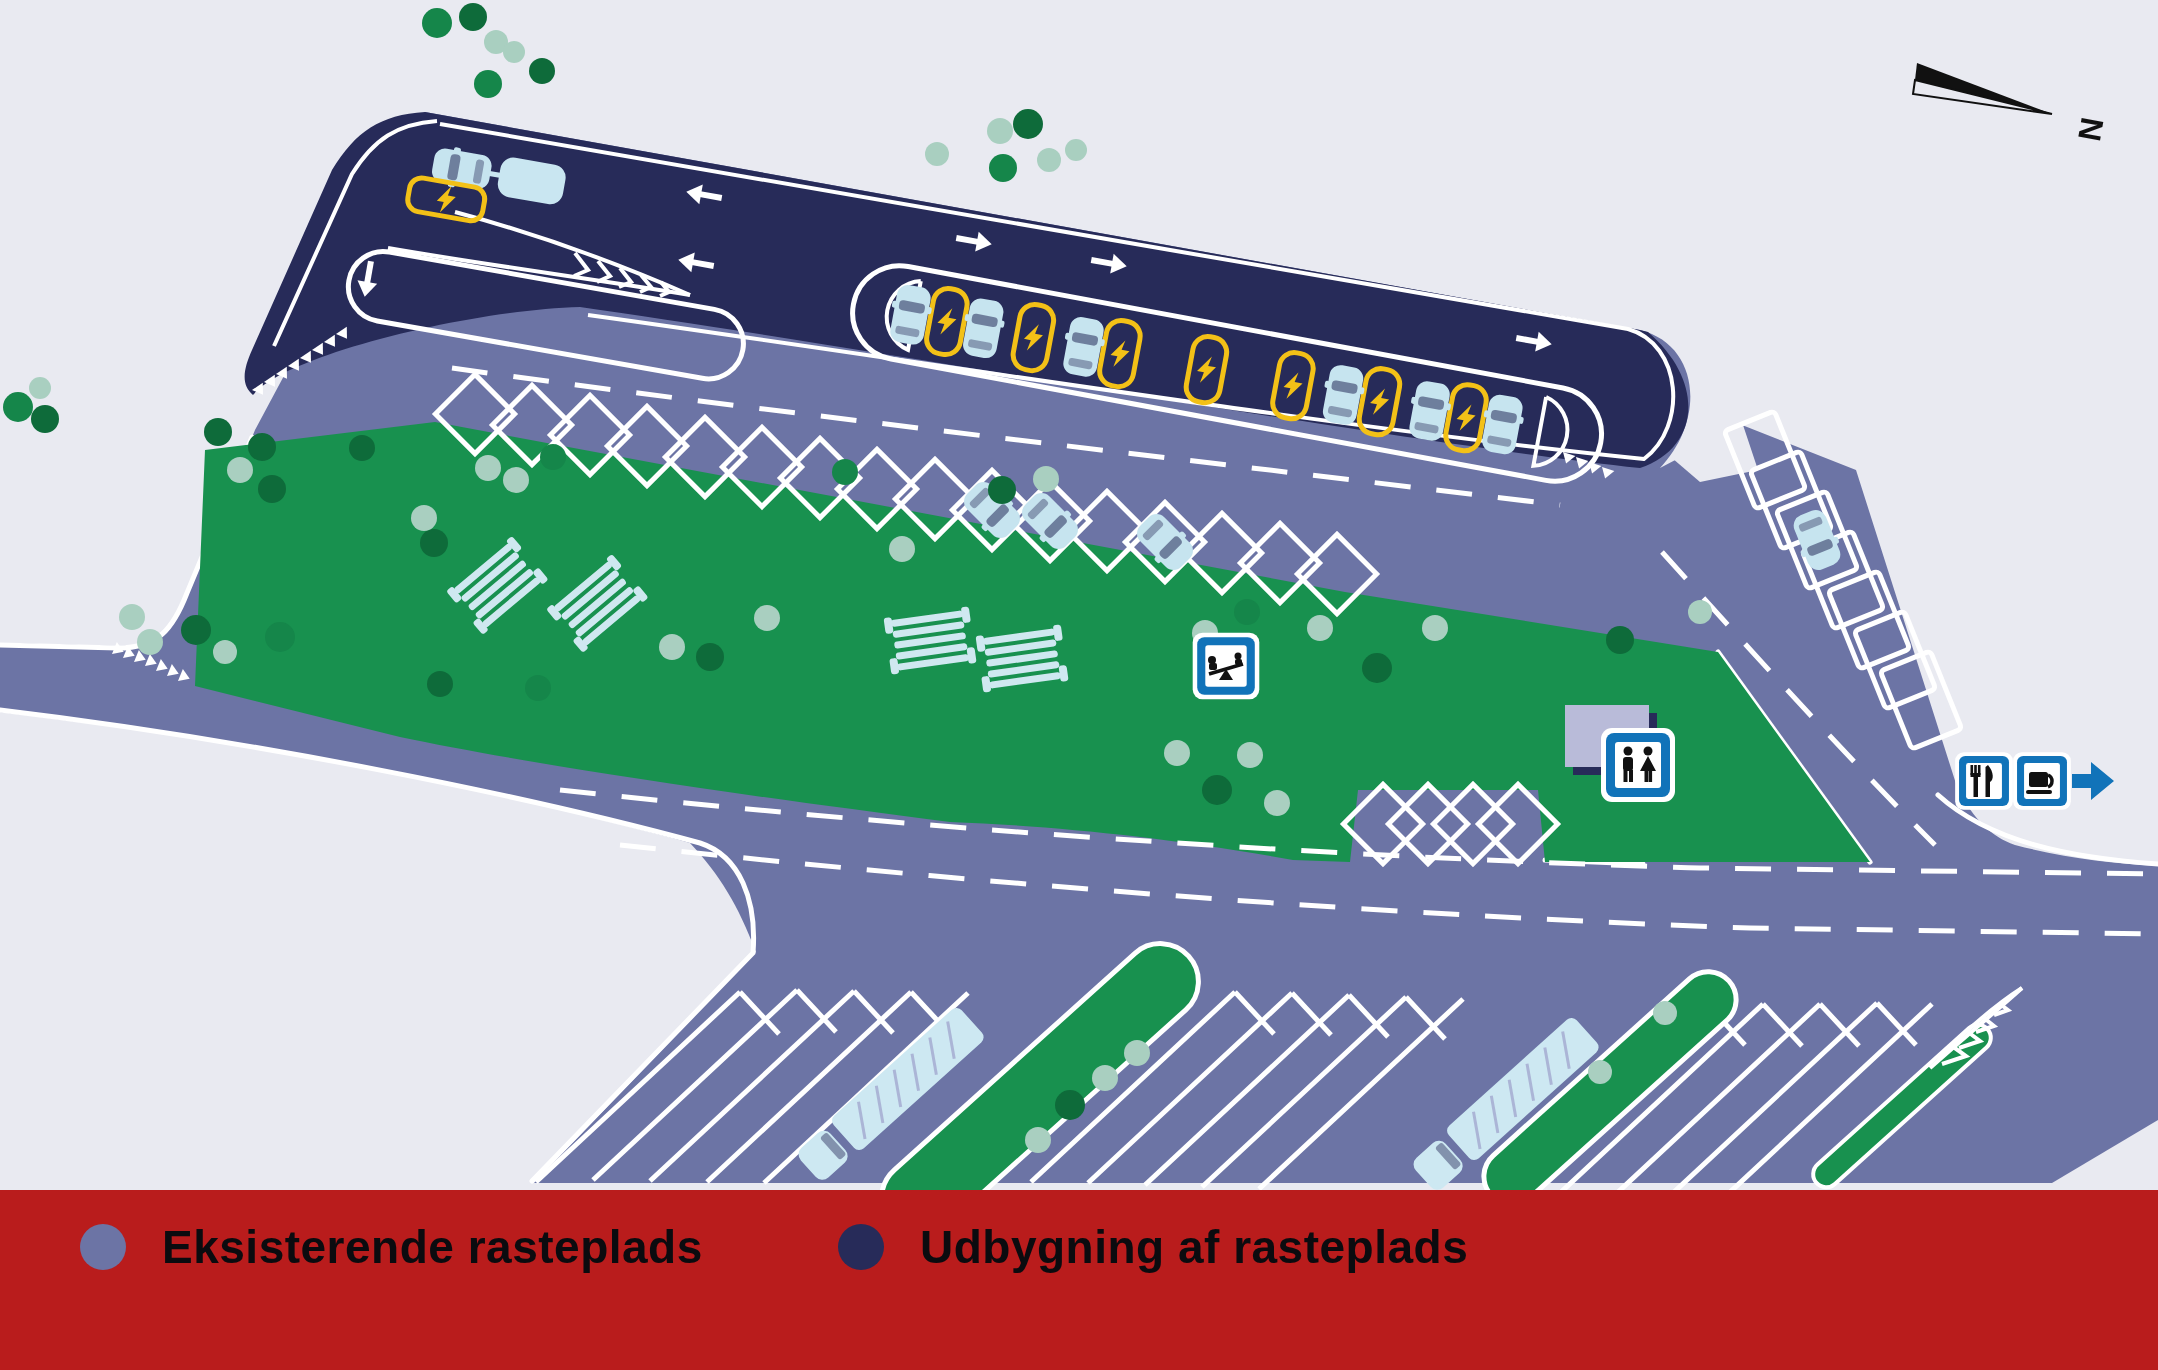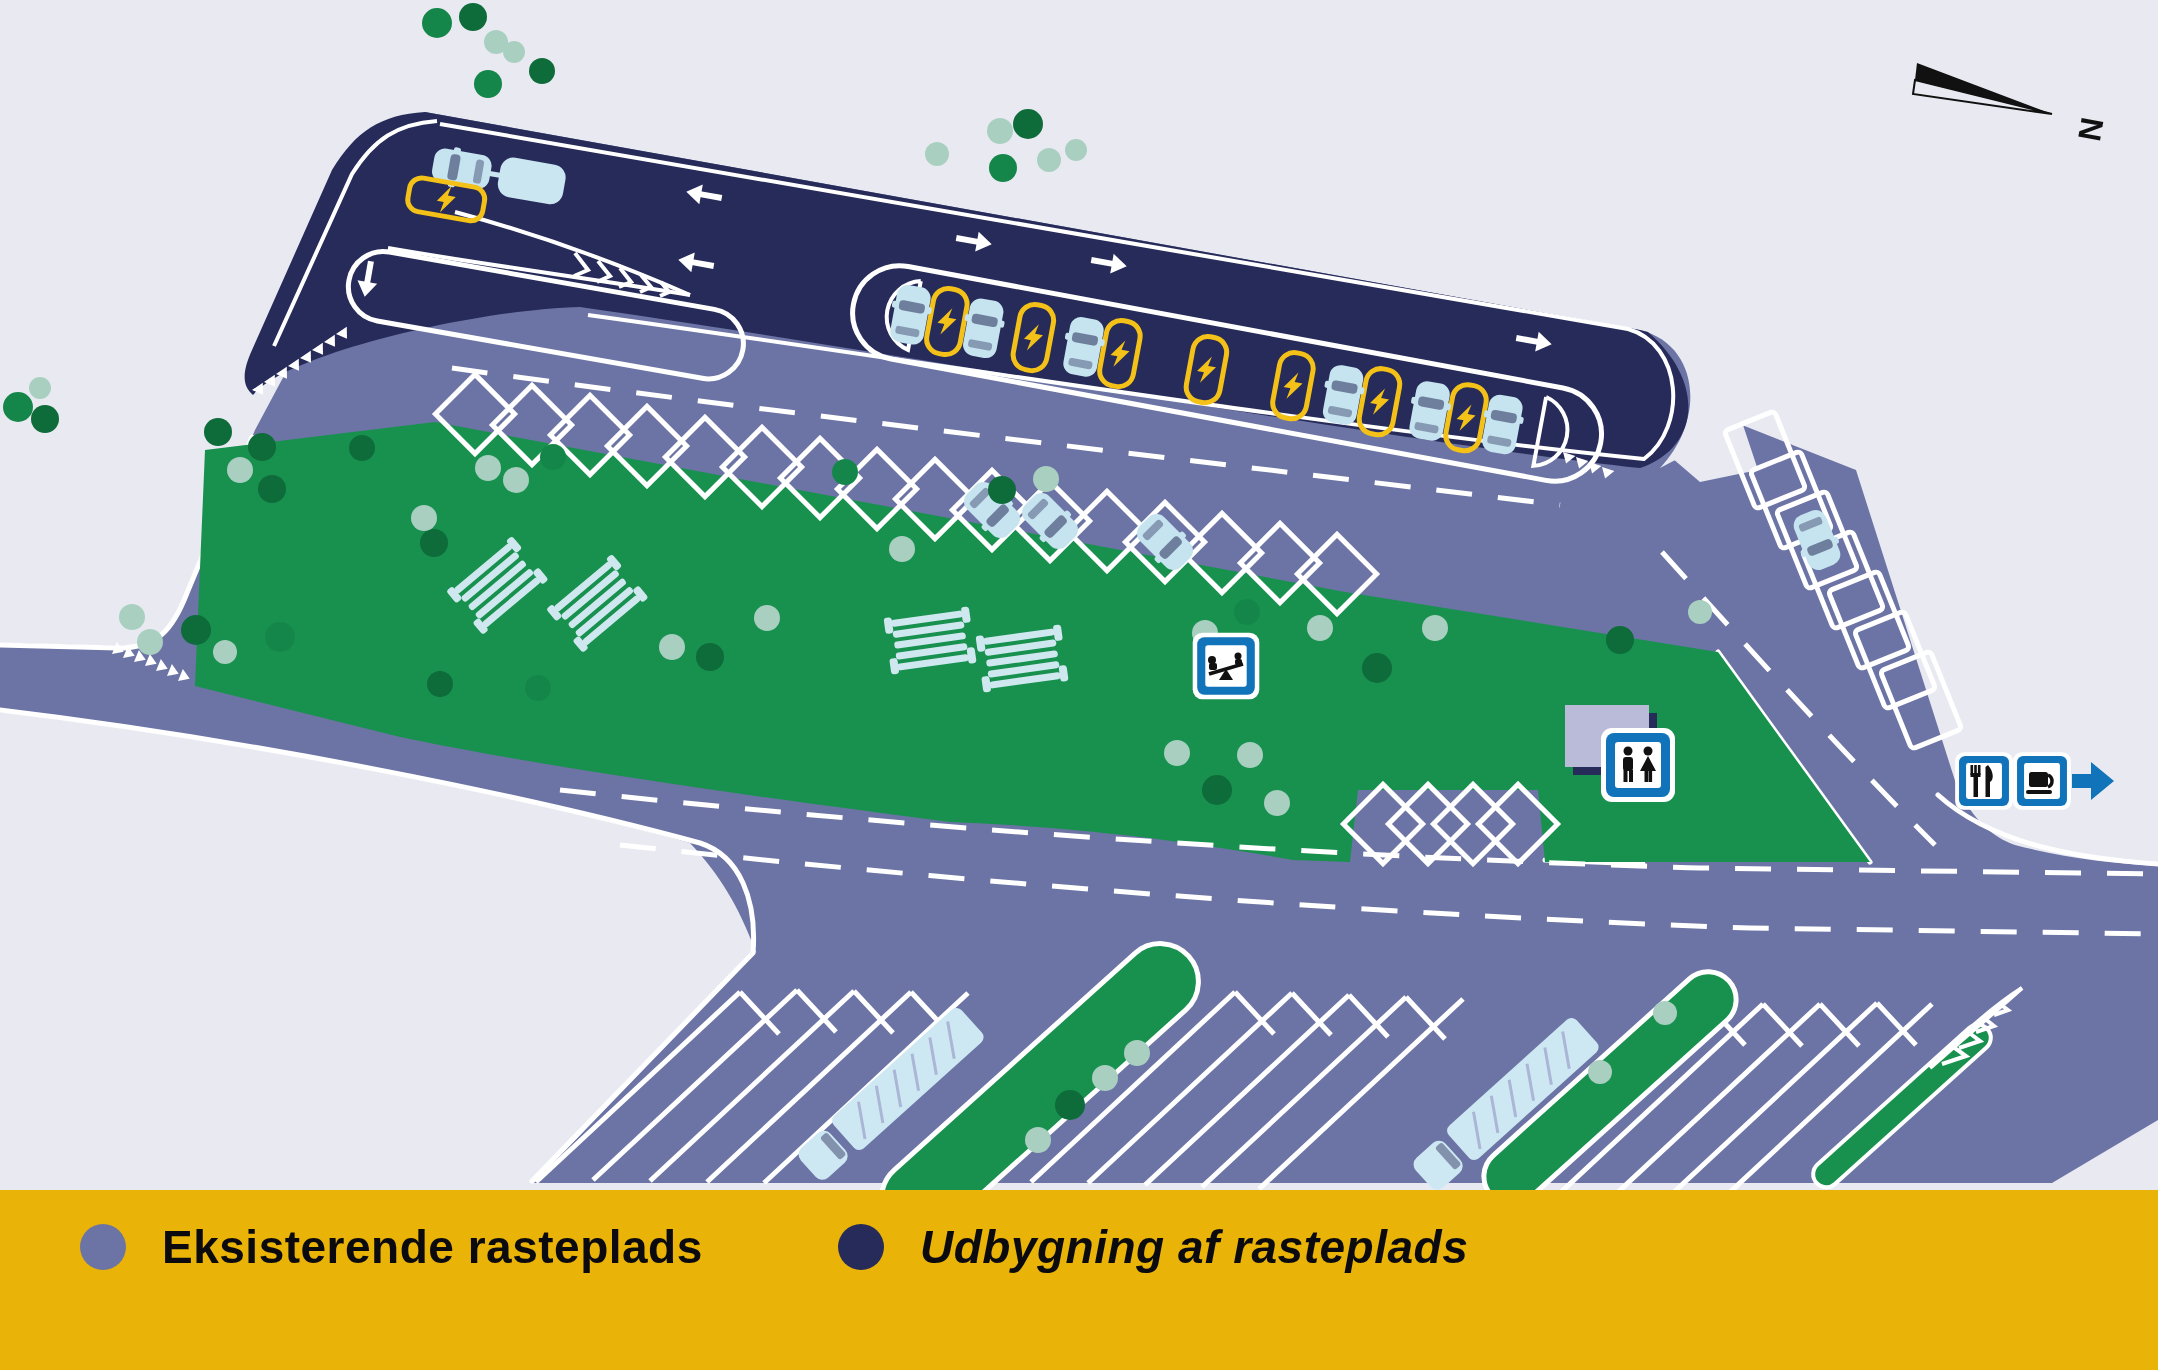--- a/index.html
+++ b/index.html
@@ -1,24 +1,24 @@
 <!DOCTYPE html>
 <html><head>
 <meta charset="utf-8">
 <style>
   html,body{margin:0;padding:0;background:#ffffff;}
   .stage{position:relative;width:2158px;height:1370px;background:#ffffff;overflow:hidden;
          font-family:"Liberation Sans", sans-serif;}
   .map-wrap{position:absolute;left:0;top:0;width:2158px;height:1190px;}
   svg{display:block;}
-  .legend{position:absolute;left:0;top:1190px;width:2158px;height:180px;background:#eab308;}
+  .legend{position:absolute;left:0;top:1190px;width:2158px;height:180px;background:#b91c1c;}
   .legend-item{position:absolute;top:30px;display:flex;align-items:center;gap:36px;}
   .legend-item .dot{width:46px;height:46px;border-radius:50%;display:inline-block;flex:0 0 auto;}
   .legend-label{font-size:46px;font-weight:bold;color:#0b0b0f;letter-spacing:0.5px;white-space:nowrap;}
-  .li-0{left:80px;} .li-1{left:838px;font-style:italic;}
+  .li-0{left:80px;} .li-1{left:838px;}
 </style>
 </head>
 <body>
 
 <div class="stage">
   <div class="map-wrap">
   <svg width="2158" height="1190" viewBox="0 0 2158 1190">
     <defs>
       <g id="car">
         <rect x="-17" y="-29" width="34" height="58" rx="11" fill="#C6E4EF"></rect>

